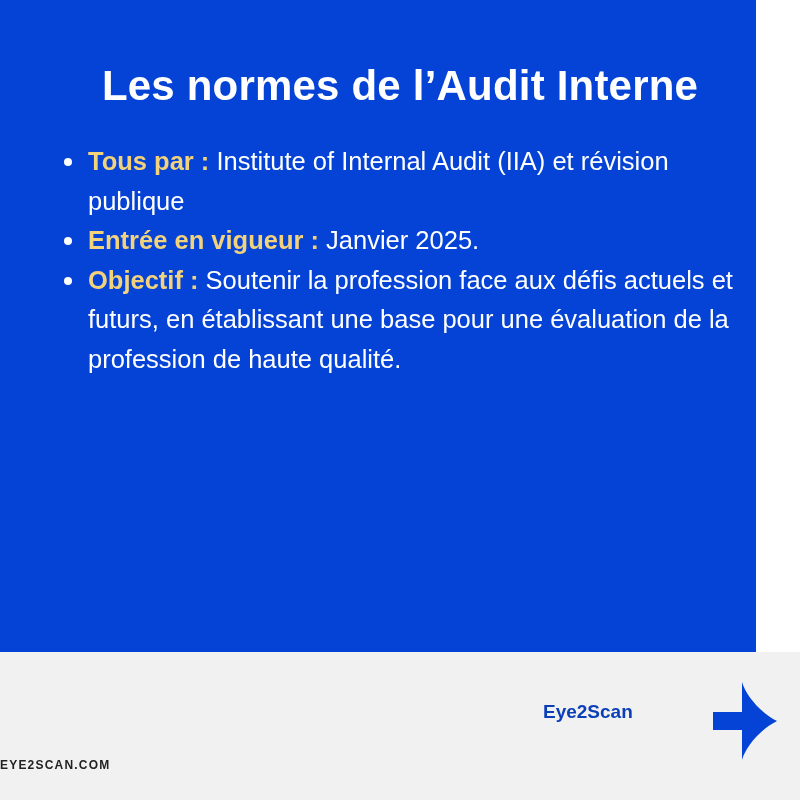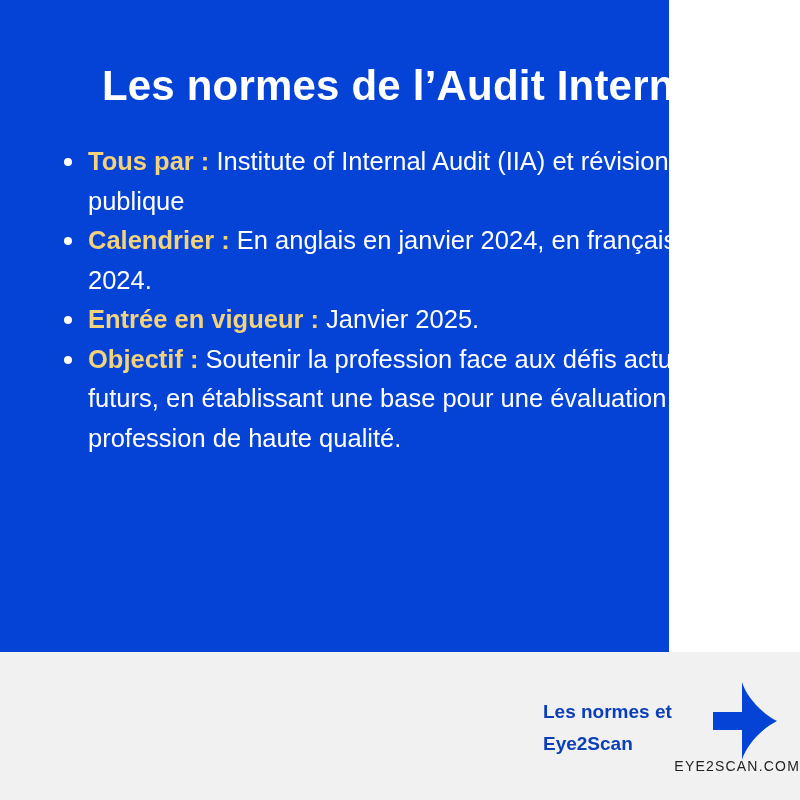--- a/index.html
+++ b/index.html
@@ -1,41 +1,39 @@
 <!DOCTYPE html>
 <html><head>
 <meta charset="utf-8">
 <style>
   html,body{margin:0;padding:0;}
   body{width:800px;height:800px;overflow:hidden;font-family:"Liberation Sans",sans-serif;}
-  .top{position:absolute;left:0;top:0;width:669px;height:652px;background:#0443d6;}
+  .top{position:absolute;left:0;top:0;width:756px;height:652px;background:#0443d6;}
   .bottom{position:absolute;left:0;top:652px;width:800px;height:148px;background:#f1f1f2;}
   .title{position:absolute;left:0;width:800px;top:62px;text-align:center;color:#fff;font-weight:bold;font-size:42px;letter-spacing:0.2px;}
   ul.items{position:absolute;left:62px;top:142px;width:710px;margin:0;padding:0;list-style:none;}
   ul.items li{position:relative;padding-left:26px;color:#fff;font-size:25.5px;line-height:39.5px;}
   ul.items li .dot{position:absolute;left:2px;top:16px;width:8px;height:8px;border-radius:50%;background:#fff;}
   .lbl{color:#f3d27c;font-weight:bold;}
   .promo{position:absolute;left:543px;top:696px;color:#0b3fb8;font-weight:bold;font-size:19px;line-height:32px;}
   .arrow{position:absolute;left:713px;top:682px;width:64px;width:64px;height:78px;}
-  .site{position:absolute;left:0;width:800px;top:758px;text-align:right;font-weight:normal;font-size:14px;letter-spacing:1.2px;color:#222;}
+  .site{position:absolute;left:0;width:800px;top:758px;text-align:left;font-weight:bold;font-size:12px;letter-spacing:1.2px;color:#222;}
 </style>
 </head>
 <body>
 
 <div class="top">
   <div class="title">Les normes de l’Audit Interne</div>
   <ul class="items">
     <li><span class="dot"></span><span class="lbl">Tous par :</span><span> Institute of Internal Audit (IIA) et révision publique</span></li>
-    <li><span class="dot"></span><span class="lbl">Calendrier :</span><span> En anglais en janvier 2024, en français en mai 2024.</span></li>
     <li><span class="dot"></span><span class="lbl">Entrée en vigueur :</span><span> Janvier 2025.</span></li>
     <li><span class="dot"></span><span class="lbl">Objectif :</span><span>  Soutenir la profession face aux défis actuels et futurs, en établissant une base pour une évaluation de la profession de haute qualité.</span></li>
   </ul>
 </div>
 
 <div class="bottom"></div>
 <div class="promo">
-  <div>Les normes et</div>
   <div>Eye2Scan</div>
 </div>
 <svg class="arrow" viewBox="0 0 64 78">
   <path d="M0 30 H29 V0 C33 14 48 31 64 39 C48 47 33 64 29 78 V48 H0 Z" fill="#0443d6"></path>
 </svg>
 <div class="site">EYE2SCAN.COM</div>
 
 </body></html>

